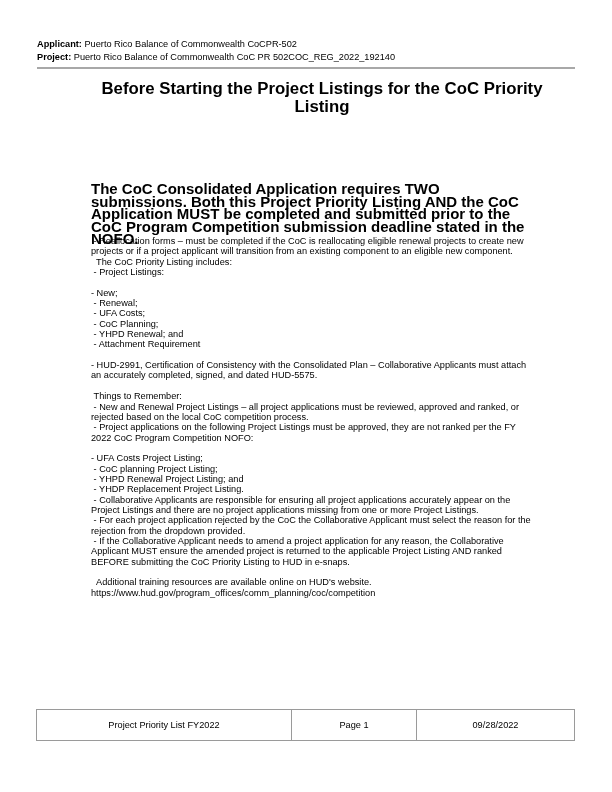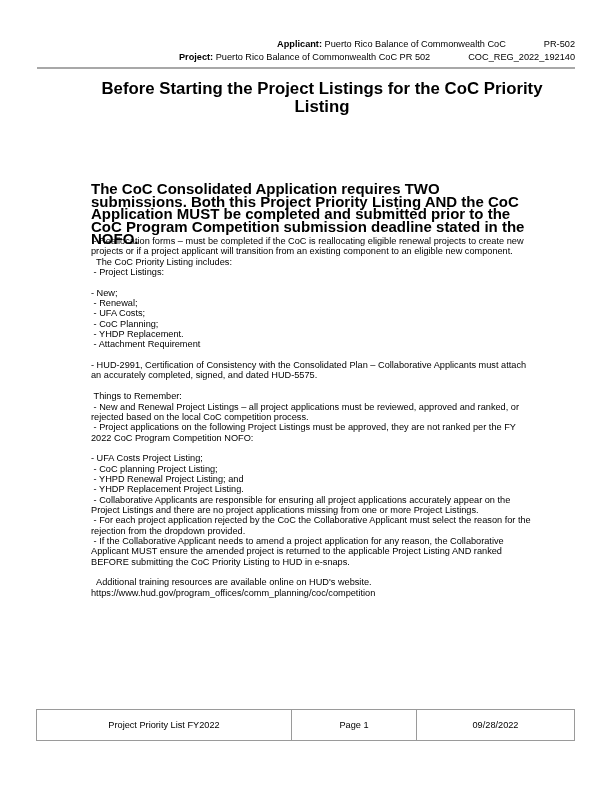--- a/index.html
+++ b/index.html
@@ -18,22 +18,21 @@
     .header {
       position: absolute;
       left: 37px;
       top: 38px;
       width: 538px;
       font-size: 9.2px;
       line-height: 13px;
     }
     .header-row {
       display: flex;
-      justify-content: flex-end;
-      gap: 38px;
+      justify-content: flex-start;
     }
     .header-row b { font-weight: bold; }
     .header-rule {
       position: absolute;
       left: 37px;
       top: 67px;
       width: 538px;
       height: 2px;
       background: #a8a8a8;
     }
@@ -114,21 +113,21 @@
 
 <div class="body">
   <p> - Reallocation forms – must be completed if the CoC is reallocating eligible renewal projects to create new projects or if a project applicant will transition from an existing component to an eligible new component.</p>
   <p>  The CoC Priority Listing includes:</p>
   <p> - Project Listings:</p>
   <div class="gap"></div>
   <p>- New;</p>
   <p> - Renewal;</p>
   <p> - UFA Costs;</p>
   <p> - CoC Planning;</p>
-  <p> - YHDP Replacement.</p>
+  <p> - YHPD Renewal; and</p>
   <p> - Attachment Requirement</p>
   <div class="gap"></div>
   <p>- HUD-2991, Certification of Consistency with the Consolidated Plan – Collaborative Applicants must attach an accurately completed, signed, and dated HUD-5575.</p>
   <div class="gap"></div>
   <p> Things to Remember:</p>
   <p> - New and Renewal Project Listings – all project applications must be reviewed, approved and ranked, or rejected based on the local CoC competition process.</p>
   <p> - Project applications on the following Project Listings must be approved, they are not ranked per the FY 2022 CoC Program Competition NOFO:</p>
   <div class="gap"></div>
   <p>- UFA Costs Project Listing;</p>
   <p> - CoC planning Project Listing;</p>

